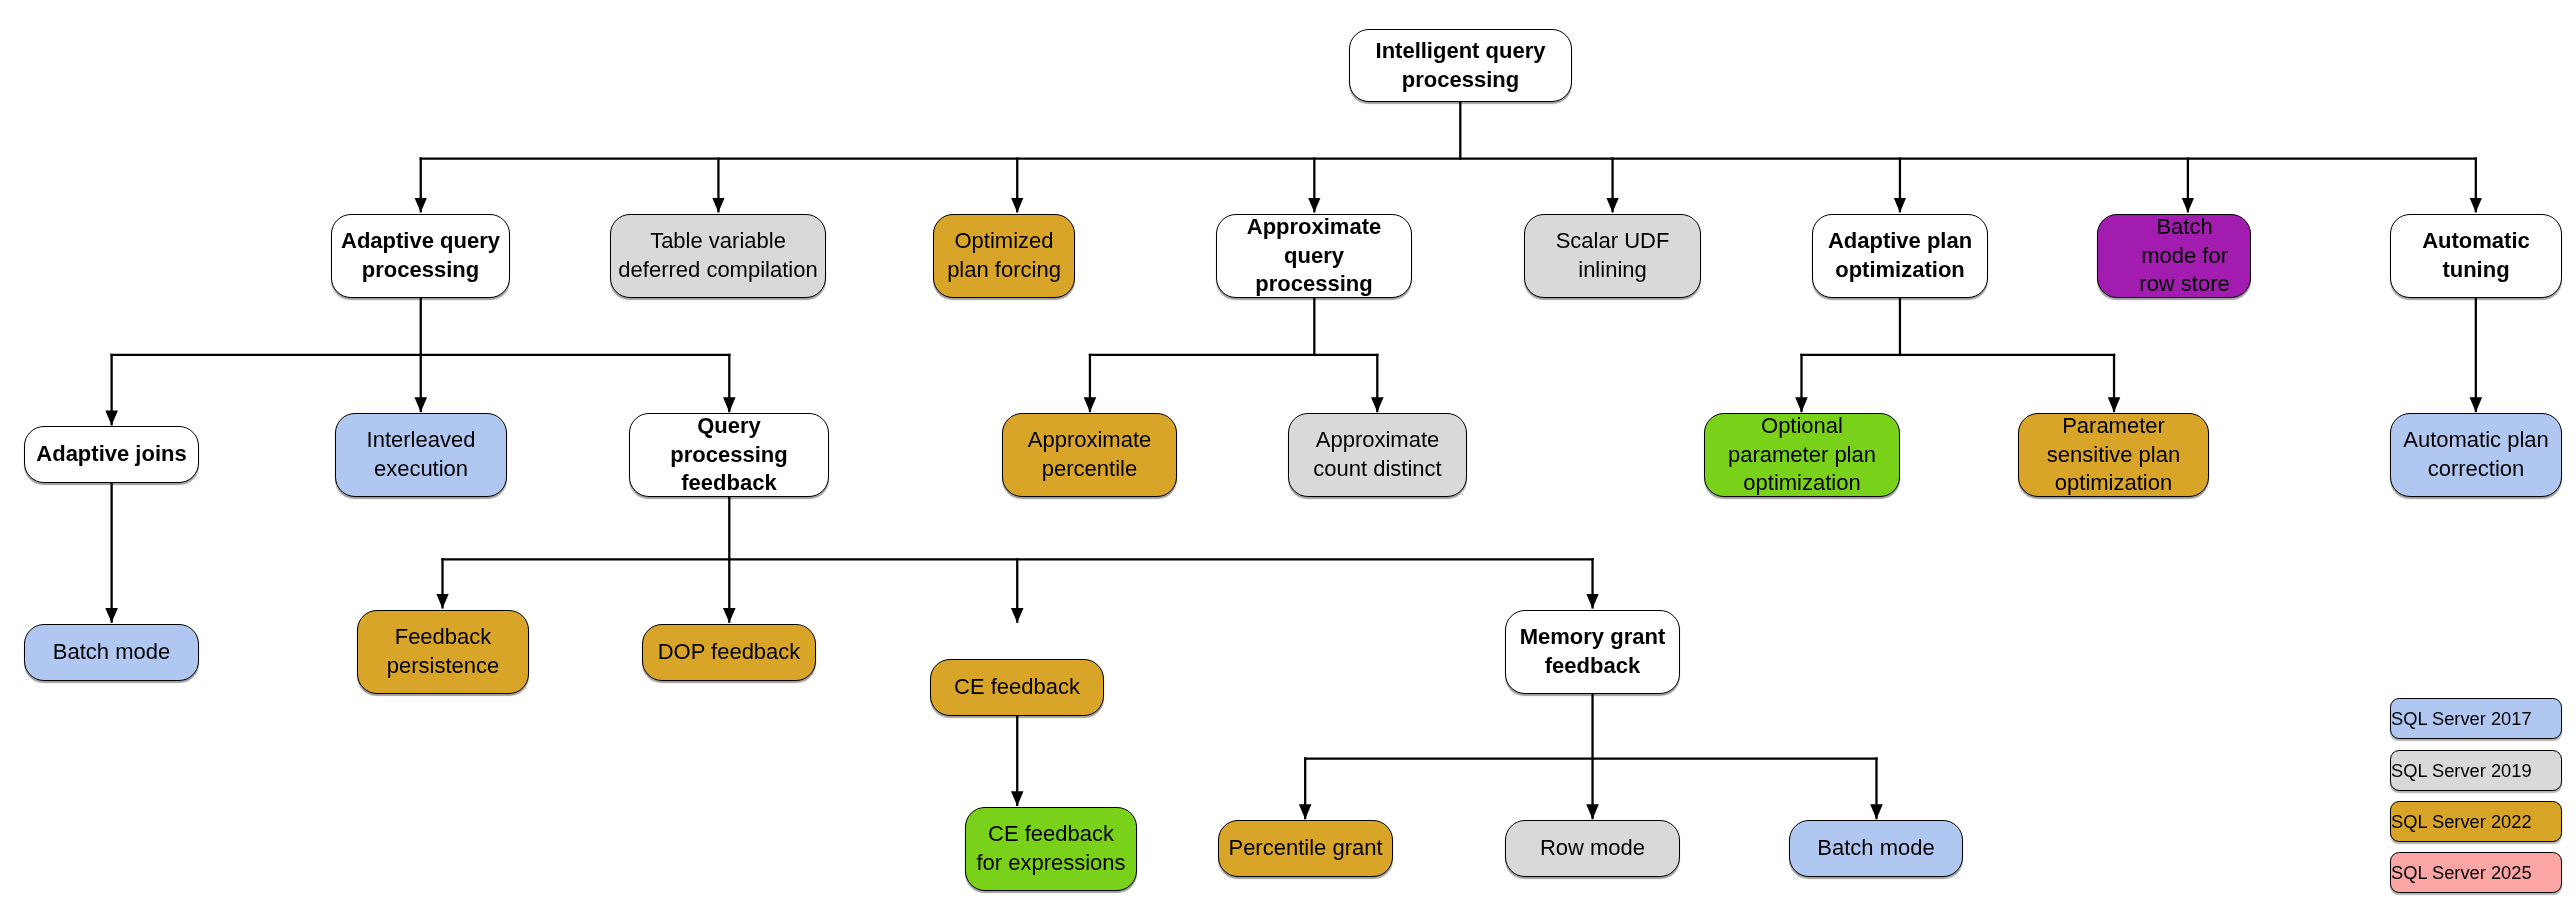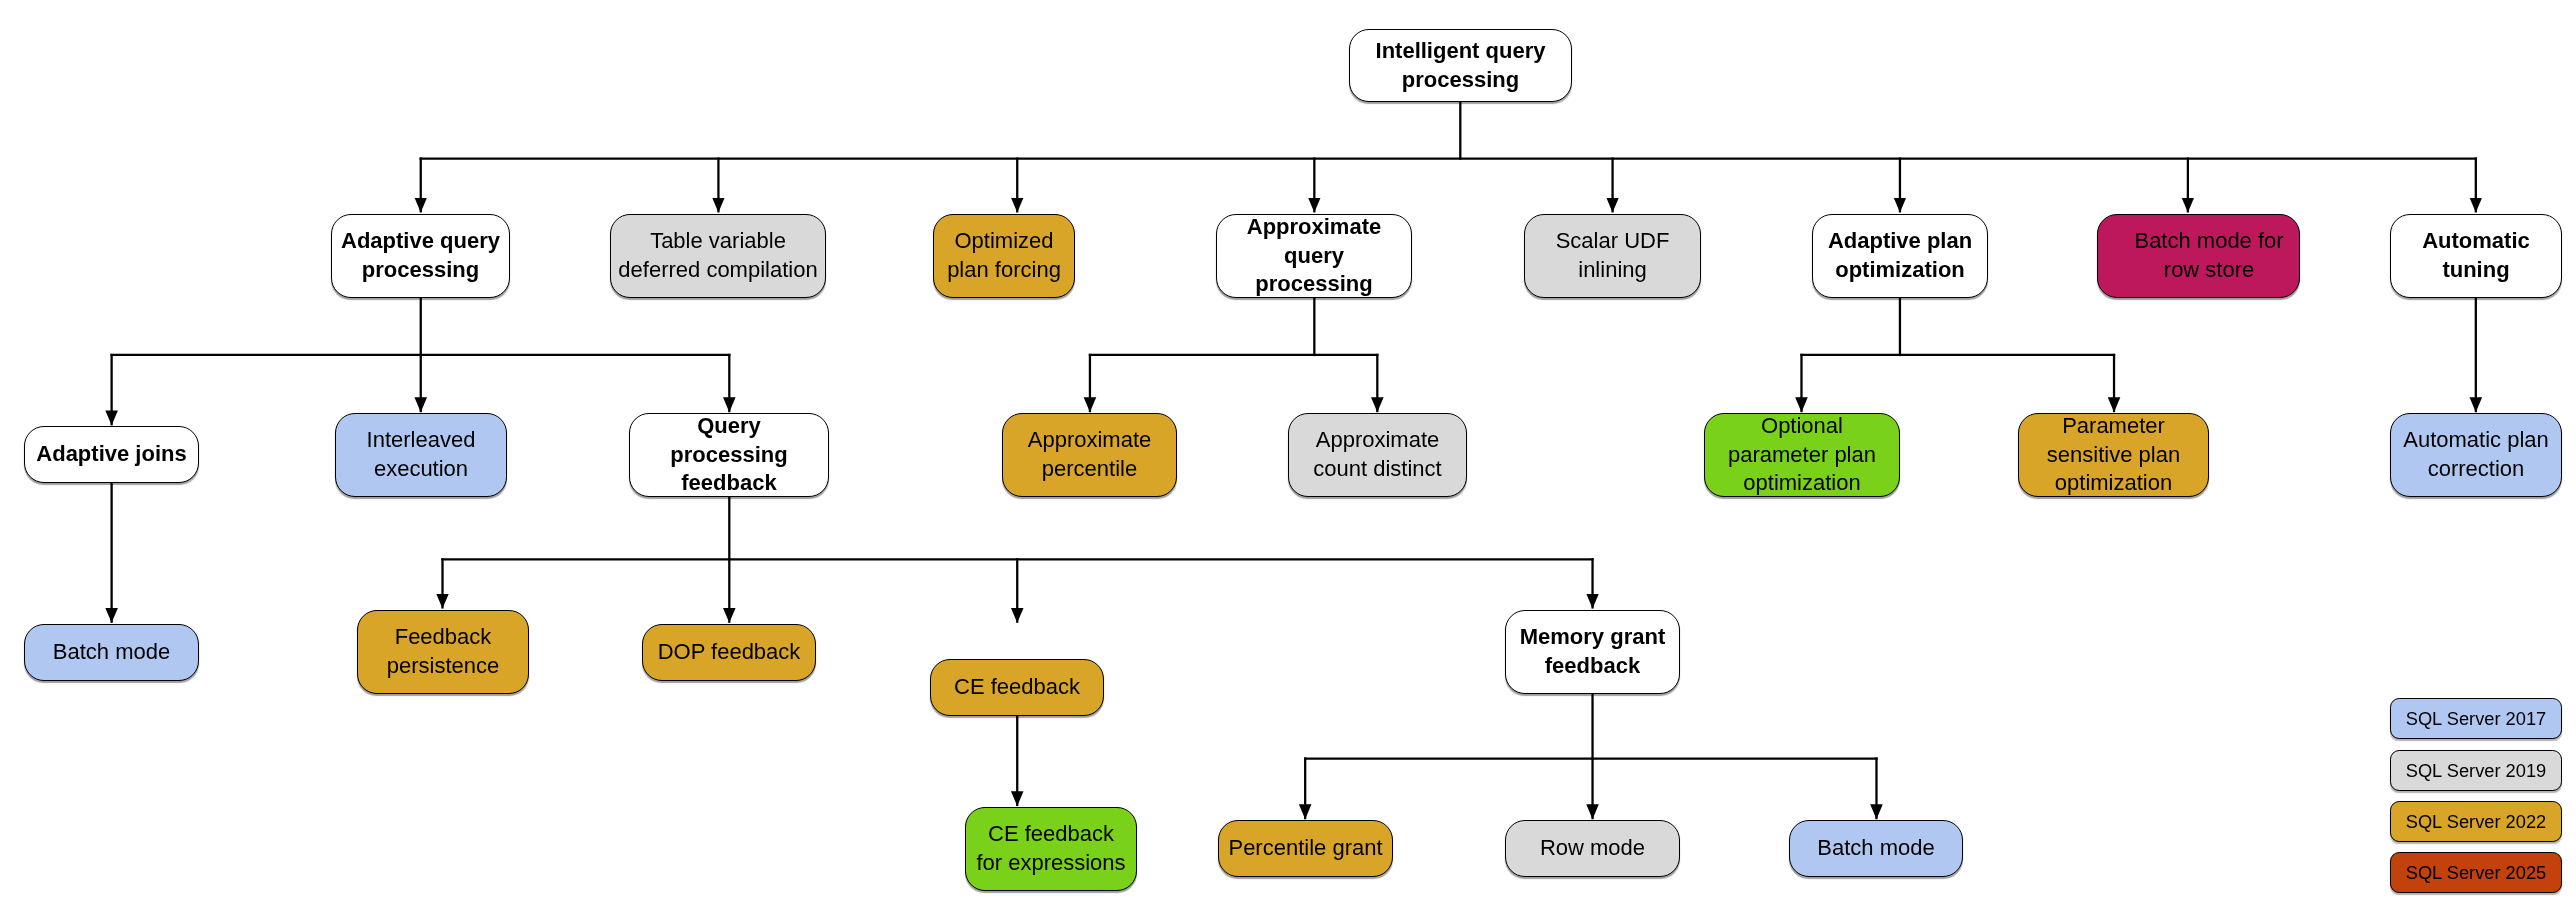--- a/index.html
+++ b/index.html
@@ -17,21 +17,21 @@
     border:1.7px solid #000;border-radius:20px;
     display:flex;align-items:center;justify-content:center;
     text-align:center;color:#000;
     font-size:22px;line-height:1.3;padding:2.3px 6.9px;
     box-shadow:0 2.3px 1.1px -0.6px rgba(0,0,0,.38);
   }
   .node.bold{font-weight:700;}
   .pill{
     position:absolute;box-sizing:border-box;
     border:1.7px solid #000;border-radius:9.2px;
-    display:flex;align-items:center;justify-content:center;
+    display:flex;align-items:center;
     text-align:center;color:#000;font-size:18.3px;
     box-shadow:0 1.7px 1.1px -0.6px rgba(0,0,0,.3);
   }
 </style>
 </head>
 <body>
 
 <div id="canvas">
   <svg id="edge-layer" width="2576" height="916" viewBox="0 0 4500 1600">
       <defs>
@@ -110,21 +110,21 @@
       </div>
       <div class="node bold" style="left: 1216px; top: 214px; width: 196px; height: 84px; background: rgb(255, 255, 255);">
         <span>Approximate query processing</span>
       </div>
       <div class="node" style="left: 1524px; top: 214px; width: 177px; height: 84px; background: rgb(217, 217, 217);">
         <span>Scalar UDF inlining</span>
       </div>
       <div class="node bold" style="left: 1812px; top: 214px; width: 176px; height: 84px; background: rgb(255, 255, 255);">
         <span>Adaptive plan optimization</span>
       </div>
-      <div class="node" style="left: 2097px; top: 214px; width: 203px; height: 84px; background: #be185d; padding-left: 28px;">
+      <div class="node" style="left: 2097px; top: 214px; width: 154px; height: 84px; background: #a21caf; padding-left: 28px;">
         <span>Batch mode for row store</span>
       </div>
       <div class="node bold" style="left: 2390px; top: 214px; width: 172px; height: 84px; background: rgb(255, 255, 255);">
         <span>Automatic tuning</span>
       </div>
       <div class="node bold" style="left: 24px; top: 426px; width: 175px; height: 57px; background: rgb(255, 255, 255);">
         <span>Adaptive joins</span>
       </div>
       <div class="node" style="left: 335px; top: 413px; width: 172px; height: 84px; background: rgb(176, 199, 242);">
         <span>Interleaved execution</span>
@@ -178,18 +178,18 @@
   <div id="legend">
       <div class="pill" style="left: 2390px; top: 698px; width: 172px; height: 41px; background: rgb(176, 199, 242);">
         <span>SQL Server 2017</span>
       </div>
       <div class="pill" style="left: 2390px; top: 750px; width: 172px; height: 41px; background: rgb(217, 217, 217);">
         <span>SQL Server 2019</span>
       </div>
       <div class="pill" style="left: 2390px; top: 801px; width: 172px; height: 41px; background: rgb(217, 165, 40);">
         <span>SQL Server 2022</span>
       </div>
-      <div class="pill" style="left: 2390px; top: 852px; width: 172px; height: 41px; background: #c2410c;">
+      <div class="pill" style="left: 2390px; top: 852px; width: 172px; height: 41px; background: #fca5a5;">
         <span>SQL Server 2025</span>
       </div>
     </div>
 </div>
 
 
 </body></html>

